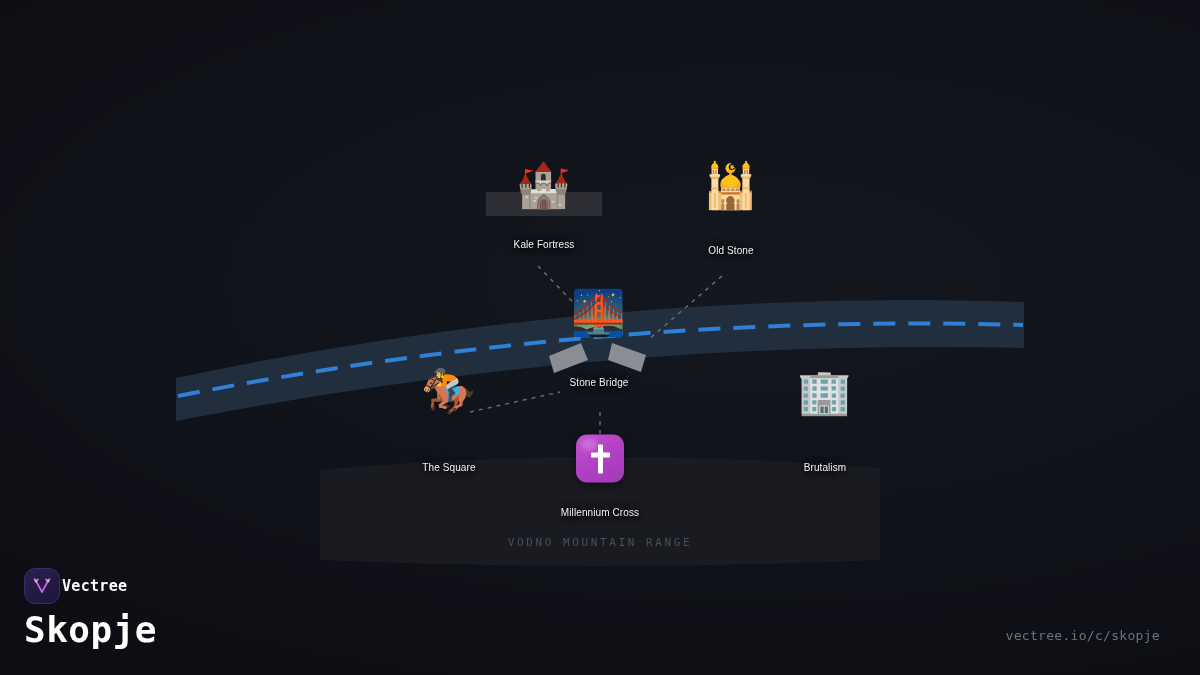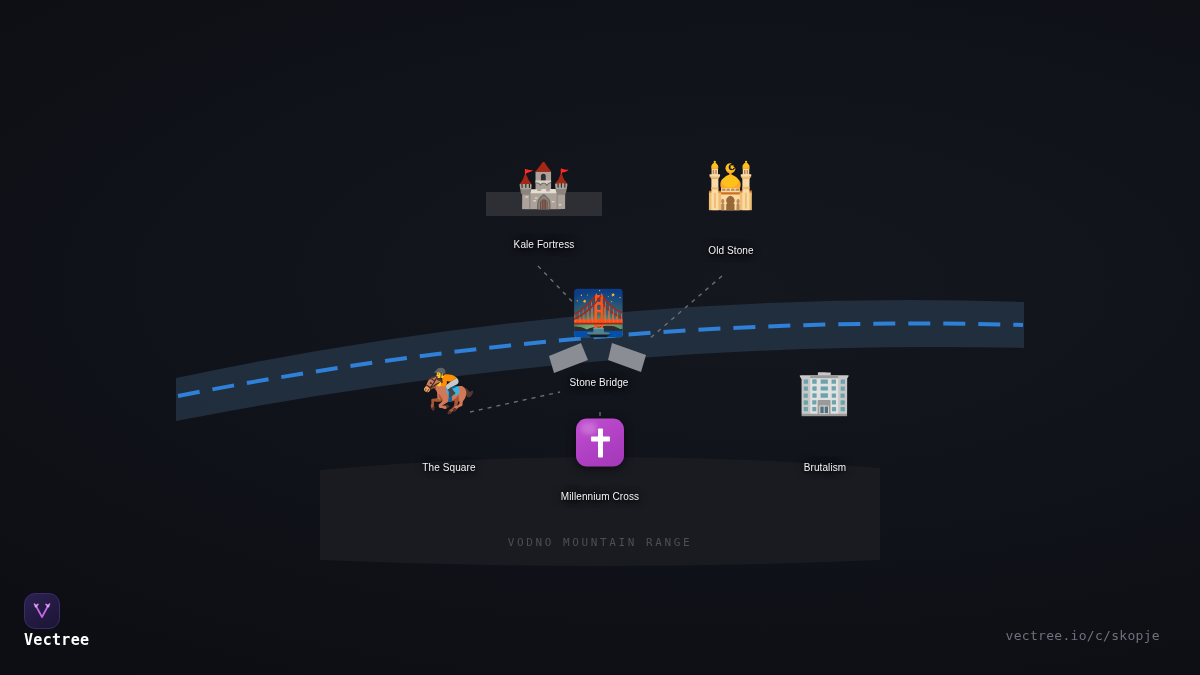--- a/index.html
+++ b/index.html
@@ -103,22 +103,22 @@
   .cross-glyph i.h { left: 4px; top: 9px; width: 19px; height: 5px; }
 
   
   #brand {
     position: absolute;
     left: 24px;
     bottom: 26px;
   }
   #brand-row {
     display: flex;
+    align-items: center;
     gap: 2px;
-    flex-direction: column;
   }
   #brand-mark {
     width: 34px;
     height: 34px;
     border-radius: 11px;
     background: linear-gradient(145deg, #2b2150 0%, #231a42 55%, #1b1534 100%);
     border: 1px solid #3a2c66;
     display: flex;
     align-items: center;
     justify-content: center;
@@ -210,21 +210,21 @@
   <div class="poi" style="left:449px; top:420px;">
     <div class="poi-icon">🏇</div>
     <div class="poi-label" style="margin-top:47px;">The Square</div>
   </div>
 
   <div class="poi" style="left:825px; top:420px;">
     <div class="poi-icon">🏢</div>
     <div class="poi-label" style="margin-top:46px;">Brutalism</div>
   </div>
 
-  <div class="poi" style="left:600px; top:460px;">
+  <div class="poi" style="left:600px; top:476px;">
     <div class="poi-icon">
       <div class="chip cross">
         <span class="cross-glyph">
           <i class="v"></i>
             <i class="h"></i>
         </span>
       </div>
     </div>
     <div class="poi-label" style="margin-top:24px;">Millennium Cross</div>
   </div>
@@ -235,17 +235,18 @@
         <svg width="20" height="20" viewBox="0 0 20 20" xmlns="http://www.w3.org/2000/svg">
           <path d="M4 5 L10 16 L16 5" fill="none" stroke="#c469e4" stroke-width="1.7" stroke-linecap="round" stroke-linejoin="round"></path>
           <path d="M4 5 L2.4 3.1 M4 5 L6.0 3.4" fill="none" stroke="#d989f0" stroke-width="1.5" stroke-linecap="round"></path>
           <path d="M16 5 L17.6 3.1 M16 5 L14.0 3.4" fill="none" stroke="#d989f0" stroke-width="1.5" stroke-linecap="round"></path>
           <circle cx="4" cy="5" r="1.5" fill="#e2a0f5"></circle>
           <circle cx="16" cy="5" r="1.5" fill="#e2a0f5"></circle>
         </svg>
       </div>
       <div id="brand-name">Vectree</div>
     </div>
+    <div id="city-title">Skopje</div>
   </div>
 
   <div id="site-url">vectree.io/c/skopje</div>
 
 </div>
 
 </body></html>

